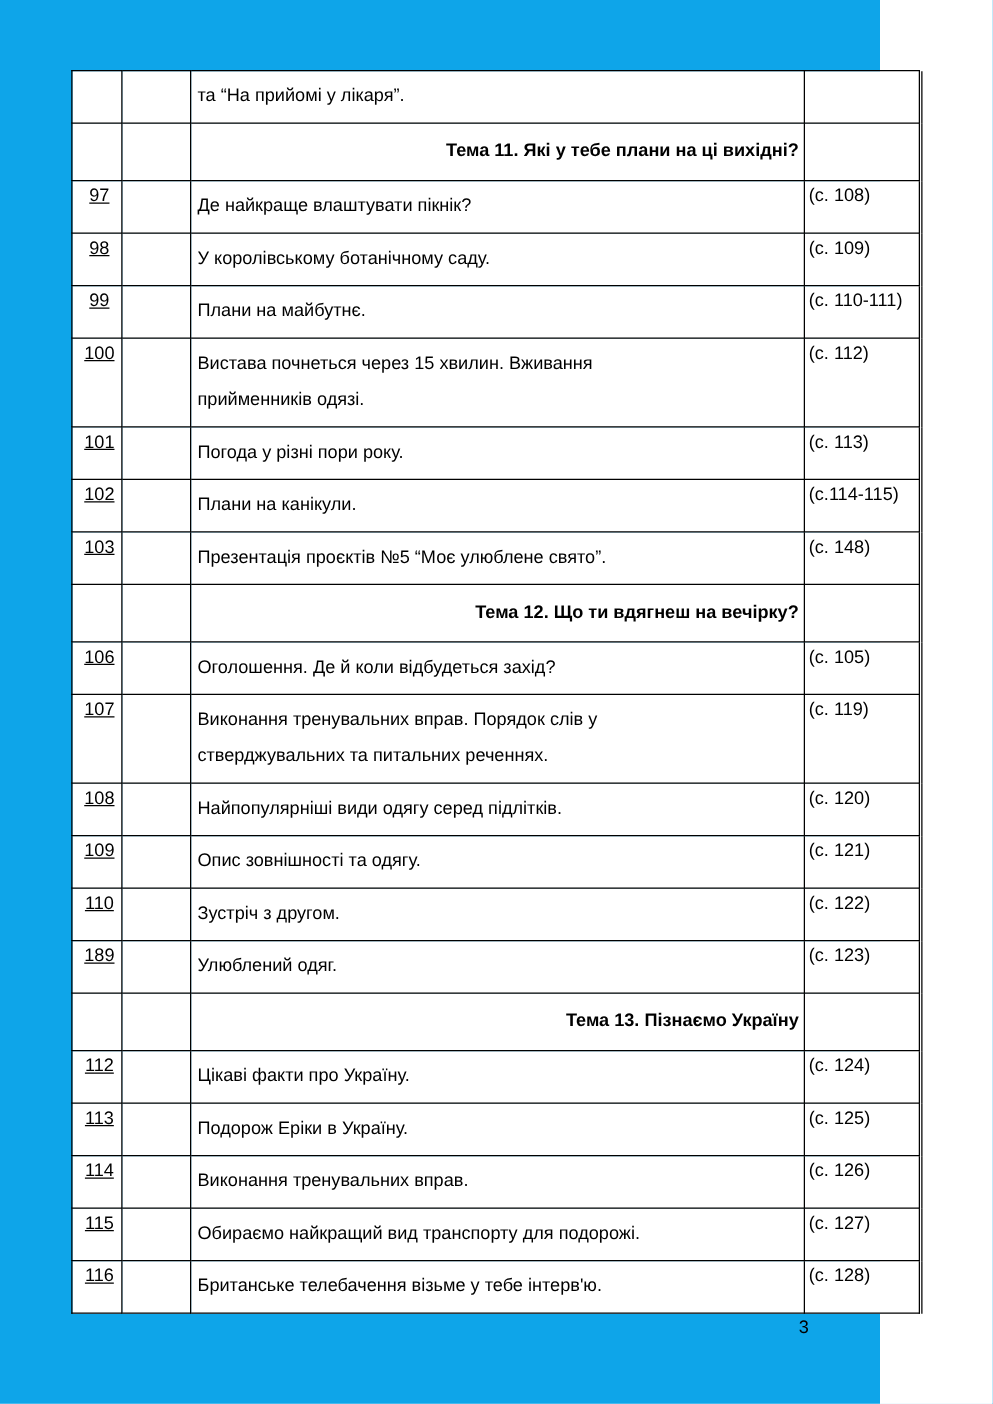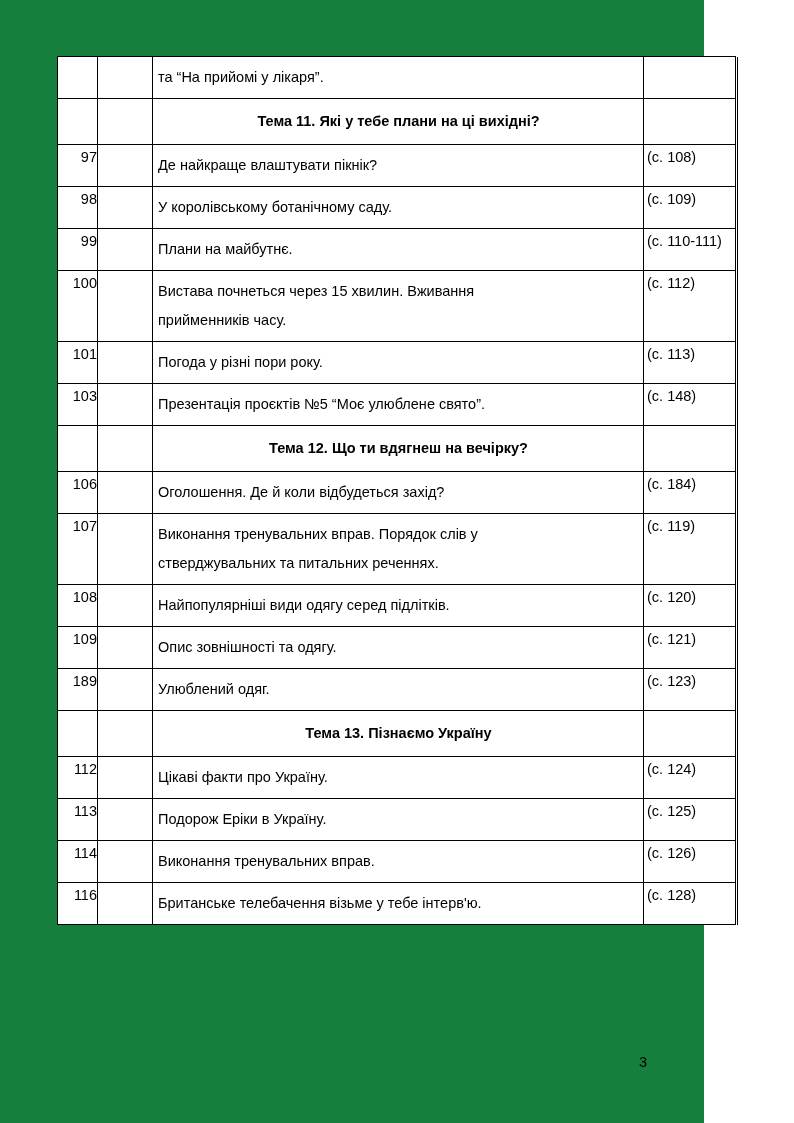--- a/index.html
+++ b/index.html
@@ -14,21 +14,21 @@
     position: relative;
     font-family: "Liberation Sans", sans-serif;
     color: #000000;
     overflow: hidden;
   }
   .page {
     position: absolute;
     left: 0; top: 0;
     width: 704px;
     height: 1123px;
-    background: #15803d;
+    background: #0ea5e9;
   }
   .doc-table {
     position: absolute;
     left: 57px;
     top: 56px;
     width: 680px;
     border-collapse: collapse;
     table-layout: fixed;
   }
   .doc-table td {
@@ -40,24 +40,25 @@
     background: #ffffff;
   }
   
   col.c-num   { width: 40px; }
   col.c-blank { width: 55px; }
   col.c-body  { width: 491px; }
   col.c-page  { width: 92px; }
   col.c-edge  { width: 2px; }
 
   td.num {
-    text-align: right;
+    text-align: center;
     padding: 5px 0 5px 4px;
     font-size: 14.5px;
     white-space: nowrap;
+    text-decoration: underline;
   }
   td.blank { }
   td.body {
     padding: 6px 4px 6px 5px;
     font-size: 14.5px;
   }
   td.body .line {
     display: block;
     line-height: 29px;
     white-space: nowrap;
@@ -75,21 +76,21 @@
     border-bottom: none;
   }
   tr.section td.body {
     text-align: center;
     font-weight: bold;
     font-size: 14.5px;
     padding-top: 8px;
     padding-bottom: 8px;
   }
   tr.section td.body .line {
-    text-align: center;
+    text-align: right;
   }
   
   tr.h-std td { height: 26px; }
   tr.h-two td { height: 56px; }
 
   .page-number {
     position: absolute;
     right: 57px;
     top: 1054px;
     font-size: 14.5px;
@@ -155,32 +156,41 @@
             <span class="line">Плани на майбутнє.</span>
           </td>
           <td class="pageref">(с. 110-111)</td>
           <td class="edge"></td>
         </tr>
         <tr class="h-two">
           <td class="num">100</td>
           <td class="blank"></td>
           <td class="body">
             <span class="line">Вистава почнеться через 15 хвилин. Вживання</span>
-            <span class="line">прийменників часу.</span>
+            <span class="line">прийменників одязі.</span>
           </td>
           <td class="pageref">(с. 112)</td>
           <td class="edge"></td>
         </tr>
         <tr class="h-std">
           <td class="num">101</td>
           <td class="blank"></td>
           <td class="body">
             <span class="line">Погода у різні пори року.</span>
           </td>
           <td class="pageref">(с. 113)</td>
+          <td class="edge"></td>
+        </tr>
+        <tr class="h-std">
+          <td class="num">102</td>
+          <td class="blank"></td>
+          <td class="body">
+            <span class="line">Плани на канікули.</span>
+          </td>
+          <td class="pageref">(с.114-115)</td>
           <td class="edge"></td>
         </tr>
         <tr class="h-std">
           <td class="num">103</td>
           <td class="blank"></td>
           <td class="body">
             <span class="line">Презентація проєктів №5 “Моє улюблене свято”.</span>
           </td>
           <td class="pageref">(с. 148)</td>
           <td class="edge"></td>
@@ -193,21 +203,21 @@
           </td>
           <td class="pageref"></td>
           <td class="edge"></td>
         </tr>
         <tr class="h-std">
           <td class="num">106</td>
           <td class="blank"></td>
           <td class="body">
             <span class="line">Оголошення. Де й коли відбудеться захід?</span>
           </td>
-          <td class="pageref">(с. 184)</td>
+          <td class="pageref">(с. 105)</td>
           <td class="edge"></td>
         </tr>
         <tr class="h-two">
           <td class="num">107</td>
           <td class="blank"></td>
           <td class="body">
             <span class="line">Виконання тренувальних вправ. Порядок слів у</span>
             <span class="line">стверджувальних та питальних реченнях.</span>
           </td>
           <td class="pageref">(с. 119)</td>
@@ -225,20 +235,29 @@
         <tr class="h-std">
           <td class="num">109</td>
           <td class="blank"></td>
           <td class="body">
             <span class="line">Опис зовнішності та одягу.</span>
           </td>
           <td class="pageref">(с. 121)</td>
           <td class="edge"></td>
         </tr>
         <tr class="h-std">
+          <td class="num">110</td>
+          <td class="blank"></td>
+          <td class="body">
+            <span class="line">Зустріч з другом.</span>
+          </td>
+          <td class="pageref">(с. 122)</td>
+          <td class="edge"></td>
+        </tr>
+        <tr class="h-std">
           <td class="num">189</td>
           <td class="blank"></td>
           <td class="body">
             <span class="line">Улюблений одяг.</span>
           </td>
           <td class="pageref">(с. 123)</td>
           <td class="edge"></td>
         </tr>
         <tr class="section h-std">
           <td class="num"></td>
@@ -270,20 +289,29 @@
         <tr class="h-std">
           <td class="num">114</td>
           <td class="blank"></td>
           <td class="body">
             <span class="line">Виконання тренувальних вправ.</span>
           </td>
           <td class="pageref">(с. 126)</td>
           <td class="edge"></td>
         </tr>
         <tr class="h-std">
+          <td class="num">115</td>
+          <td class="blank"></td>
+          <td class="body">
+            <span class="line">Обираємо найкращий вид транспорту для подорожі.</span>
+          </td>
+          <td class="pageref">(с. 127)</td>
+          <td class="edge"></td>
+        </tr>
+        <tr class="h-std">
           <td class="num">116</td>
           <td class="blank"></td>
           <td class="body">
             <span class="line">Британське телебачення візьме у тебе інтерв'ю.</span>
           </td>
           <td class="pageref">(с. 128)</td>
           <td class="edge"></td>
         </tr>
       </tbody>
   </table>

